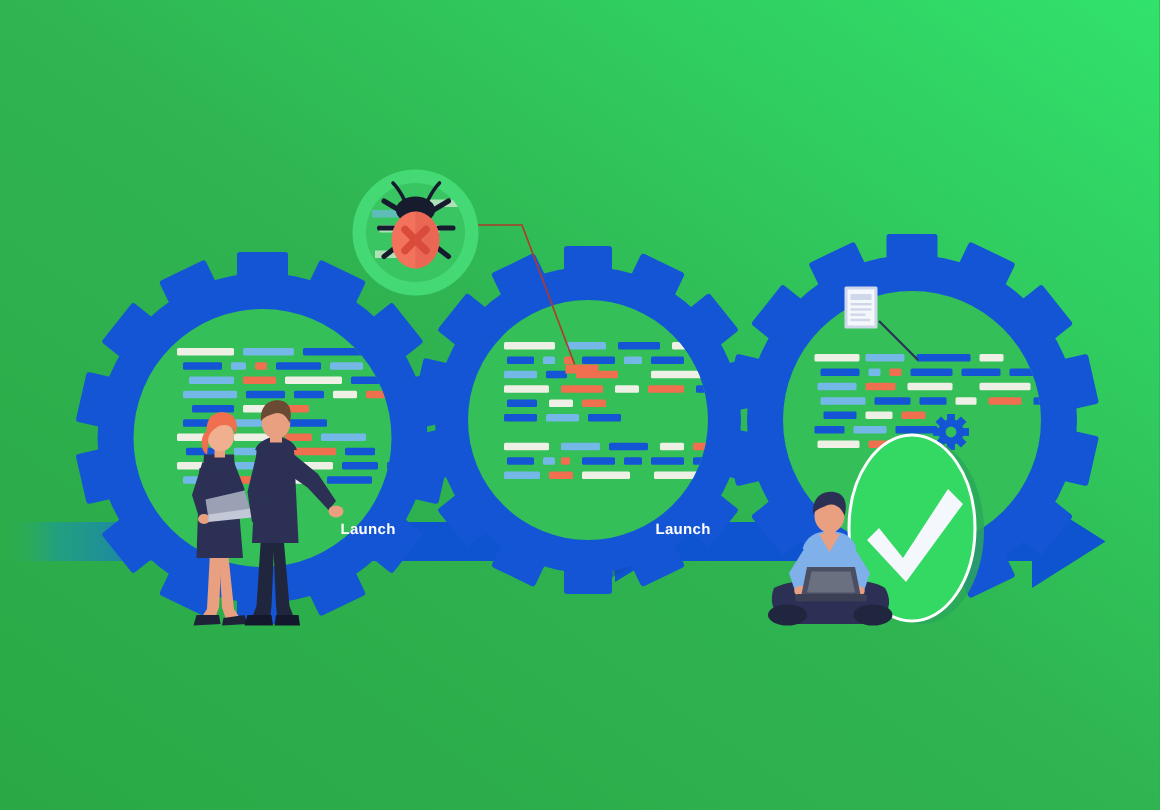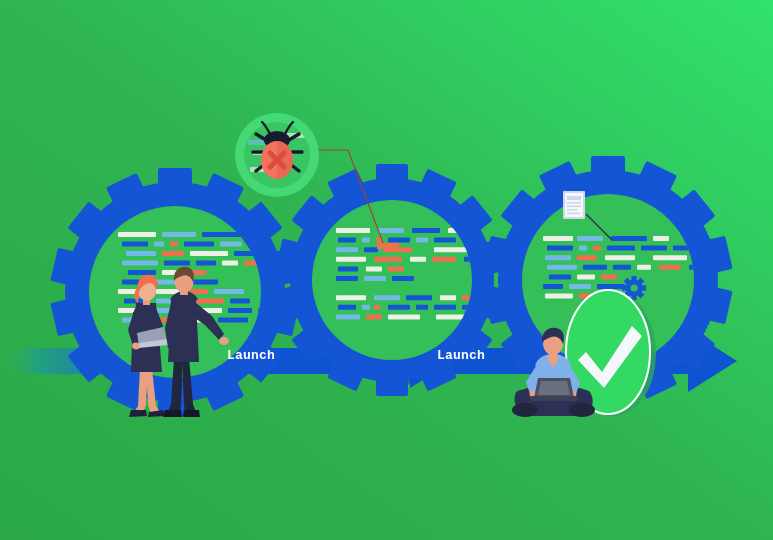--- a/index.html
+++ b/index.html
@@ -13,23 +13,23 @@
     background:
       radial-gradient(120% 120% at 100% 0%, #31e26c 0%, rgba(49,226,108,0) 62%),
       linear-gradient(135deg, #31c25a 0%, #2fb451 45%, #2aa846 100%);
   }
   .layer{position:absolute;left:0;top:0;width:773px;height:540px;}
   svg.layer{display:block;}
   .launch-label{
     position:absolute;
     color:#ffffff;
     font-weight:bold;
-    font-size:13px;
+    font-size:10px;
     letter-spacing:0.2px;
-    font-family:Liberation Mono, monospace;
+    font-family:Liberation Sans, sans-serif;
     white-space:nowrap;
     z-index:40;
   }
   #launch-1{left:227px;top:348px;}
   #launch-2{left:437px;top:348px;}
 </style>
 </head>
 <body>
 
 <div class="stage">

